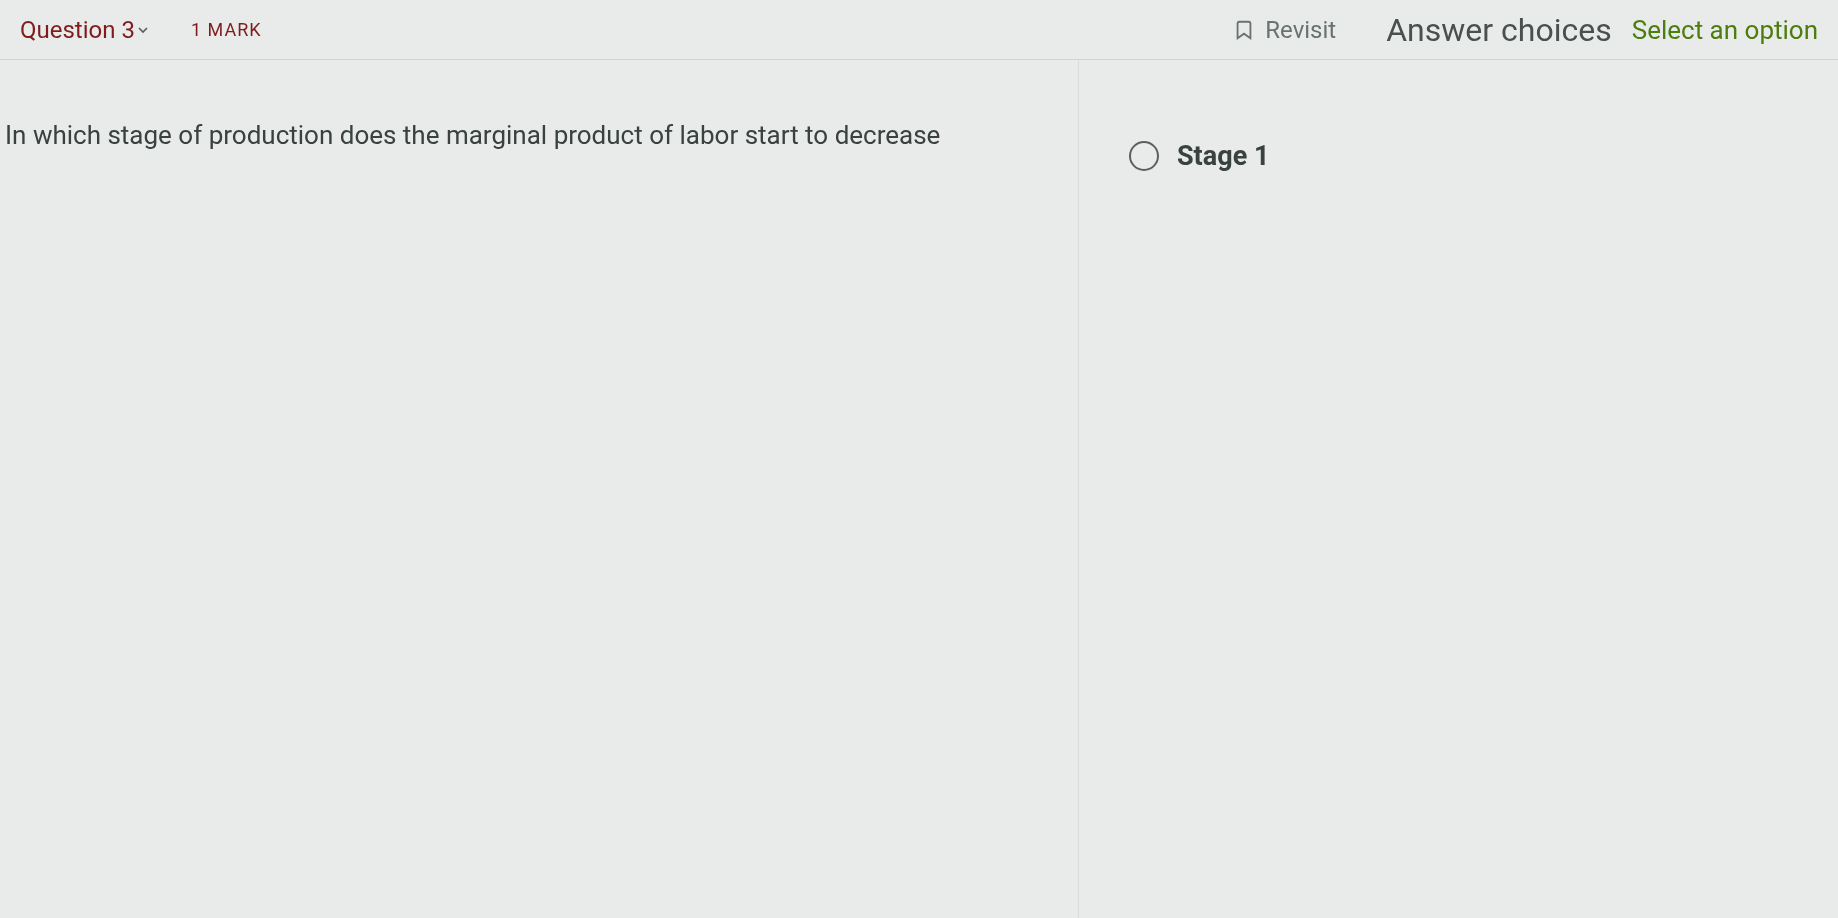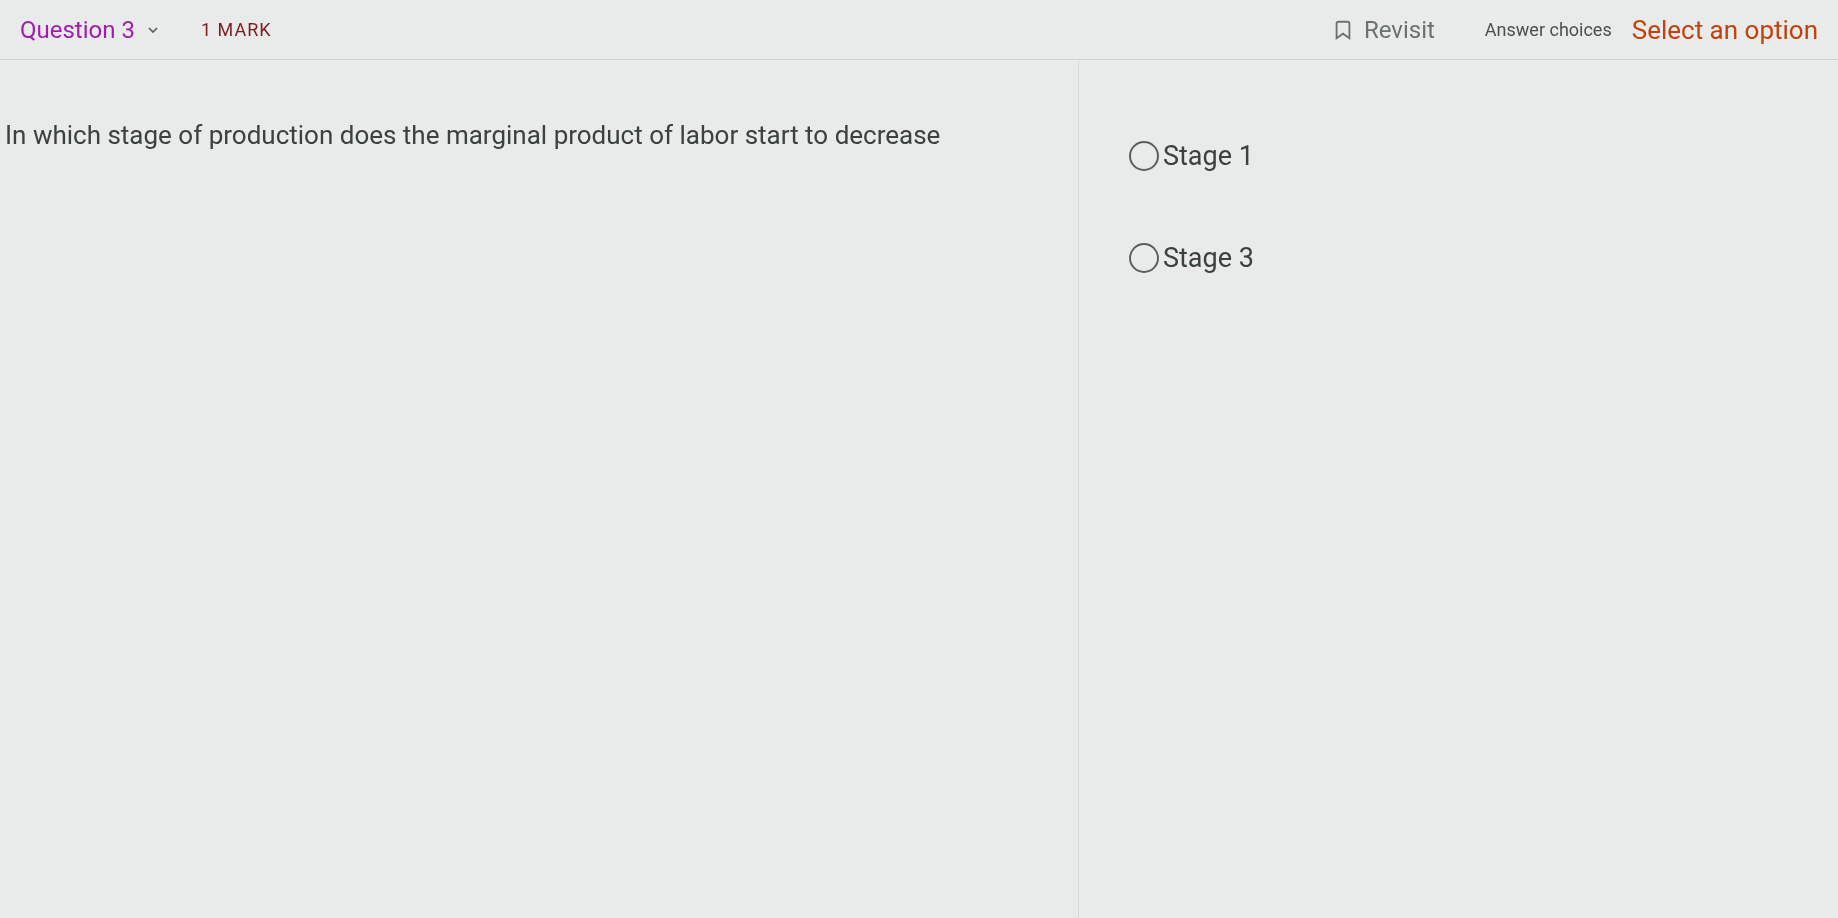--- a/index.html
+++ b/index.html
@@ -23,22 +23,21 @@
     }
     .header-left {
       display: flex;
       align-items: center;
       gap: 40px;
       flex: 1;
     }
     .question-selector {
       display: flex;
       align-items: center;
-      gap: 10px;
-      color: #a21caf;
+      color: #7f1d1d;
       font-size: 24px;
       cursor: pointer;
     }
     .mark-badge {
       color: #7f1d1d;
       font-size: 18px;
       letter-spacing: 1px;
     }
     .header-right {
       display: flex;
@@ -52,24 +51,24 @@
       font-size: 24px;
       cursor: pointer;
     }
     .answer-header {
       display: flex;
       align-items: center;
       gap: 20px;
     }
     .answer-choices-label {
       color: #4a504e;
-      font-size: 18px;
+      font-size: 32px;
     }
     .select-option-hint {
-      color: #c2410c;
+      color: #4d7c0f;
       font-size: 26px;
     }
     .main-content {
       display: flex;
       height: calc(918px - 60px);
     }
     .question-panel {
       flex: 1;
       padding: 40px 20px 20px 0;
     }
@@ -81,25 +80,26 @@
       margin-top: 16px;
     }
     .answers-panel {
       width: 760px;
       padding: 60px 40px 20px 40px;
       border-left: 1px solid #d8dcda;
     }
     .answer-option {
       display: flex;
       align-items: center;
-      gap: 4px;
+      gap: 18px;
       padding: 20px 10px;
       margin-bottom: 30px;
       cursor: pointer;
       border-radius: 6px;
+      font-weight: bold;
     }
     .radio-circle {
       width: 30px;
       height: 30px;
       border: 2.5px solid #5a605e;
       border-radius: 50%;
       flex-shrink: 0;
     }
     .answer-label {
       color: #3a4240;
@@ -143,18 +143,14 @@
 
 <div class="main-content">
   <div class="question-panel">
     <div class="question-text">In which stage of production does the marginal product of labor start to decrease</div>
   </div>
   <div class="answers-panel">
     <div class="answer-option">
       <div class="radio-circle"></div>
       <span class="answer-label">Stage 1</span>
     </div>
-    <div class="answer-option">
-      <div class="radio-circle"></div>
-      <span class="answer-label">Stage 3</span>
-    </div>
   </div>
 </div>
 
 </body></html>

